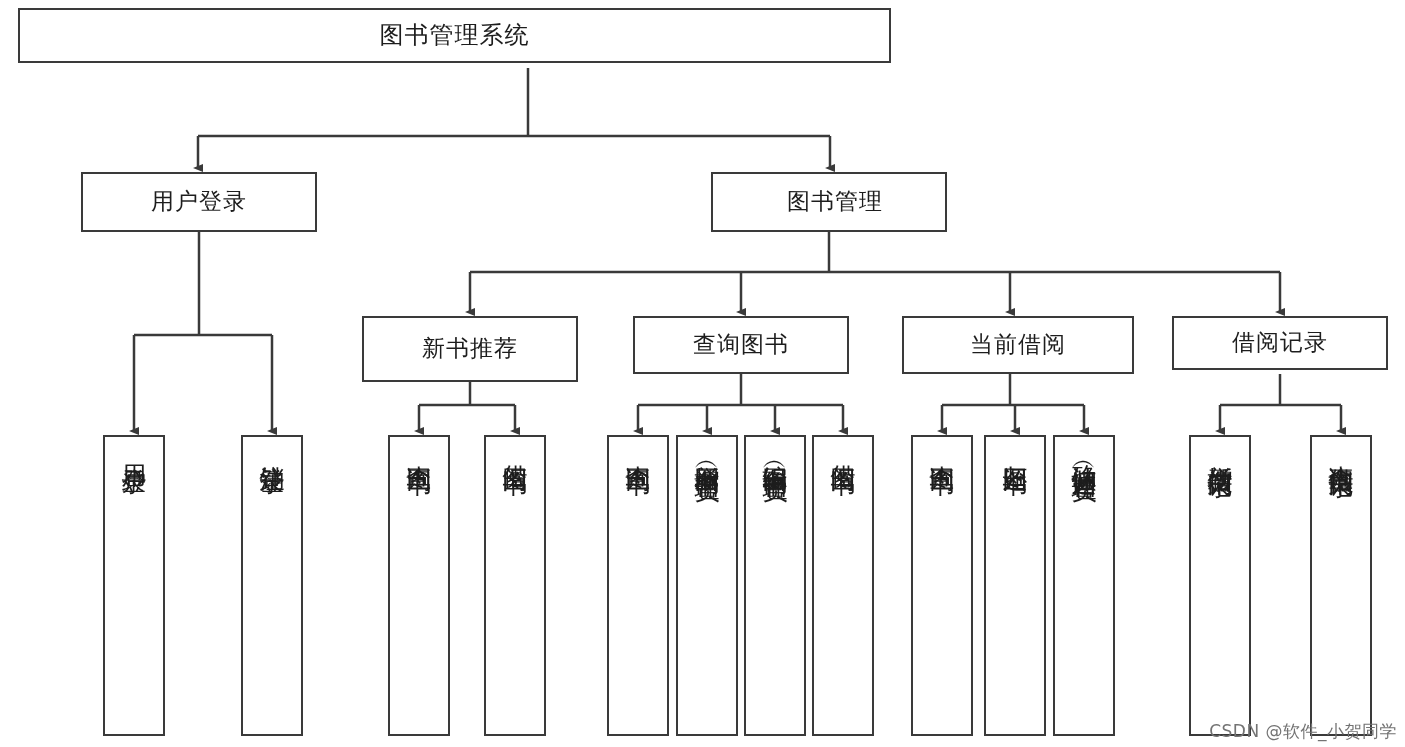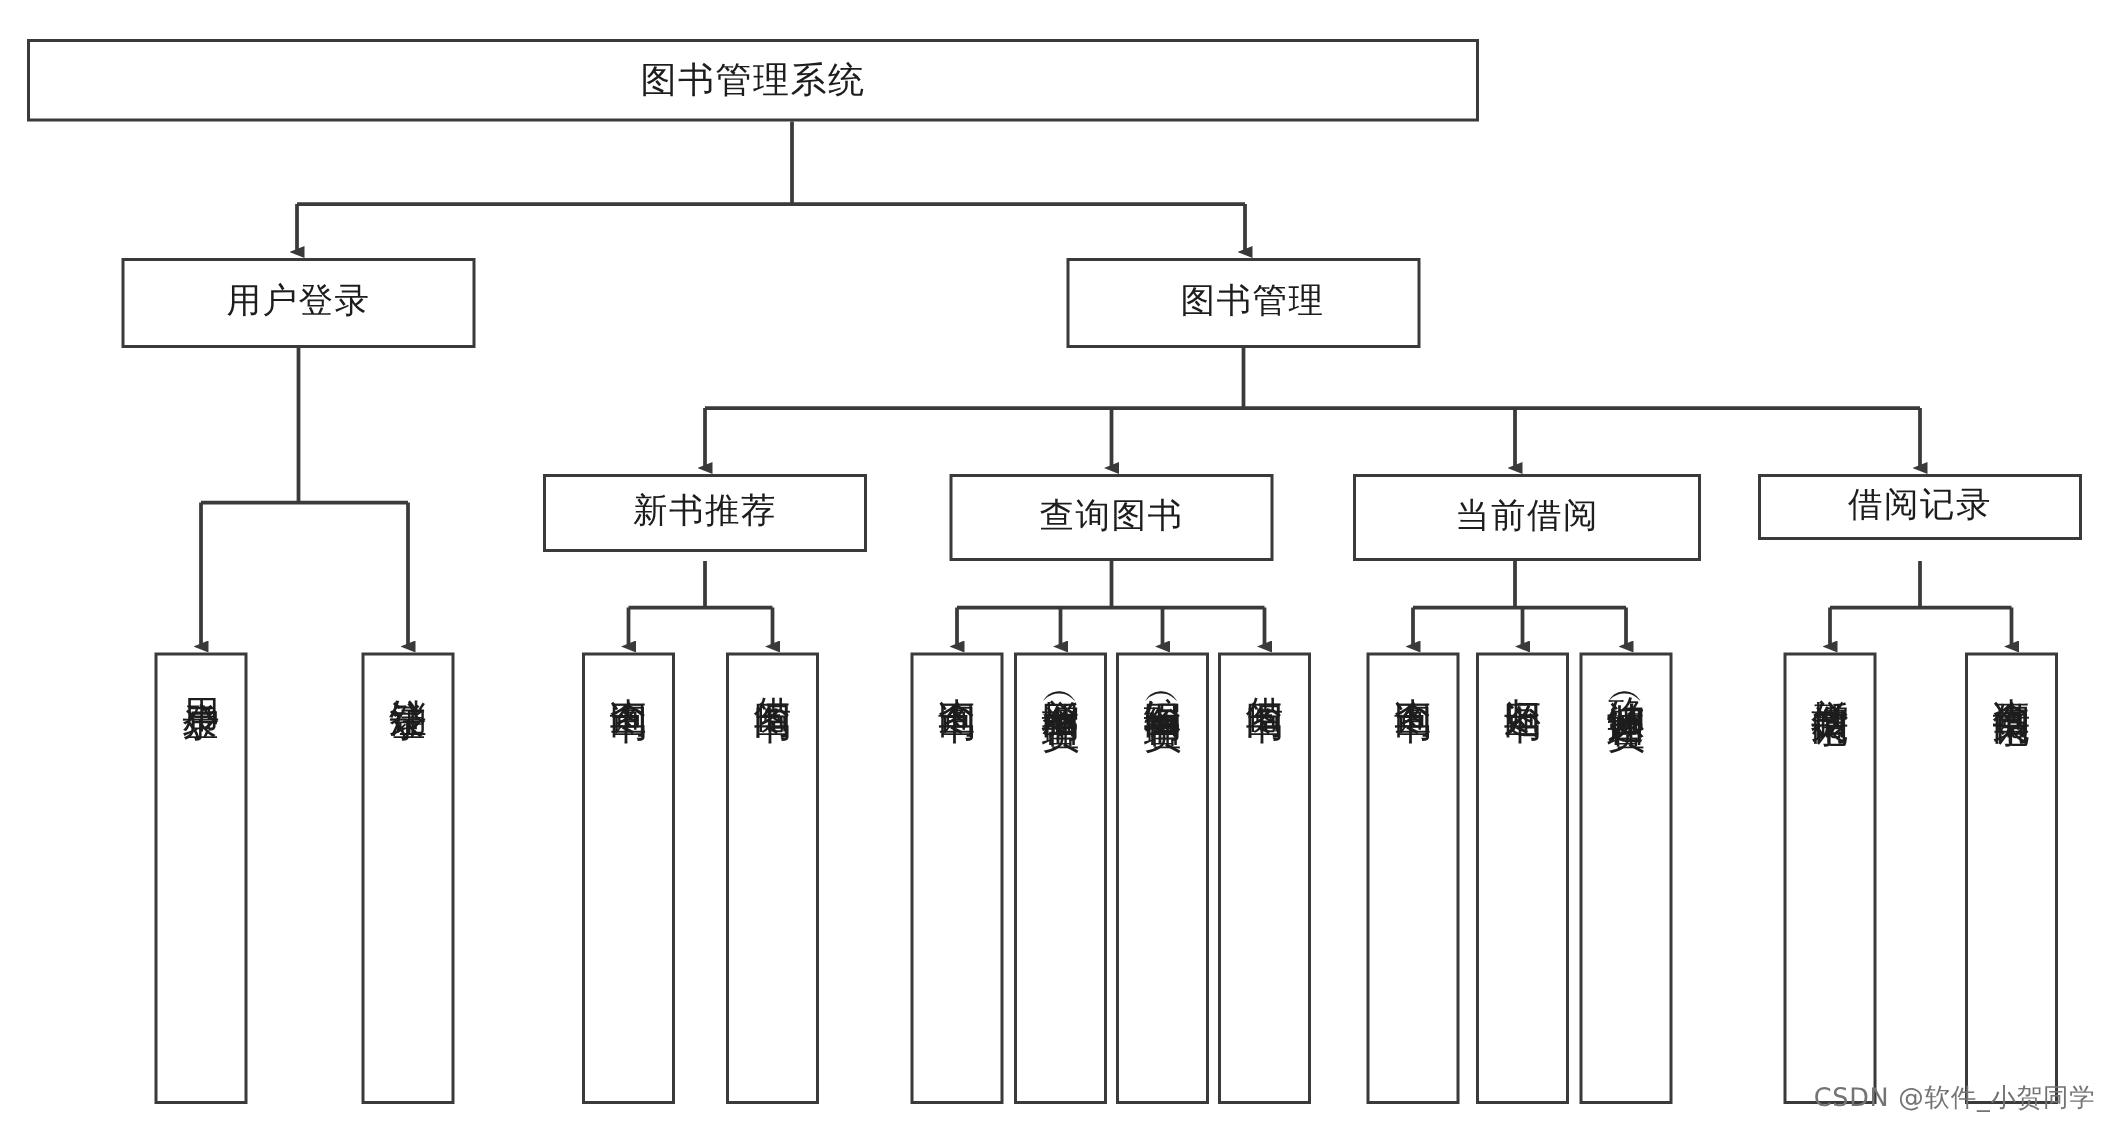--- a/index.html
+++ b/index.html
@@ -117,41 +117,41 @@
       <path d="M1015,405 L1015,431" marker-end="url(#arrowhead)"></path>
       <path d="M1084,405 L1084,431" marker-end="url(#arrowhead)"></path>
 
       <path d="M1280,374 L1280,405"></path>
       <path d="M1220,405 L1341,405"></path>
       <path d="M1220,405 L1220,431" marker-end="url(#arrowhead)"></path>
       <path d="M1341,405 L1341,431" marker-end="url(#arrowhead)"></path>
     </g>
   </svg>
 
-  <div class="node horizontal root" style="left: 18px; top: 26px; width: 968px; height: 55px; text-align: right;">
+  <div class="node horizontal root" style="left: 18px; top: 8px; width: 873px; height: 55px; text-align: right;">
     <span>图书管理系统</span>
   </div>
 
   <div class="node horizontal" style="left: 81px; top: 172px; width: 236px; height: 60px;">
     <span>用户登录</span>
   </div>
   <div class="node horizontal" style="left: 711px; top: 172px; width: 236px; height: 60px; padding-left: 12px;">
     <span>图书管理</span>
   </div>
 
-  <div class="node horizontal" style="left: 362px; top: 316px; width: 216px; height: 52px;">
+  <div class="node horizontal" style="left: 362px; top: 316px; width: 216px; height: 66px;">
     <span>新书推荐</span>
   </div>
   <div class="node horizontal" style="left: 633px; top: 316px; width: 216px; height: 58px;">
     <span>查询图书</span>
   </div>
   <div class="node horizontal" style="left: 902px; top: 316px; width: 232px; height: 58px;">
     <span>当前借阅</span>
   </div>
-  <div class="node horizontal" style="left: 1172px; top: 316px; width: 216px; height: 44px;">
+  <div class="node horizontal" style="left: 1172px; top: 316px; width: 216px; height: 54px;">
     <span>借阅记录</span>
   </div>
 
   <div class="node vertical" style="left: 103px; top: 435px; width: 62px; height: 301px;">
     <span class="vtext">用户登录</span>
   </div>
   <div class="node vertical" style="left: 241px; top: 435px; width: 62px; height: 301px;">
     <span class="vtext">注销登录</span>
   </div>
   <div class="node vertical" style="left: 388px; top: 435px; width: 62px; height: 301px;">

